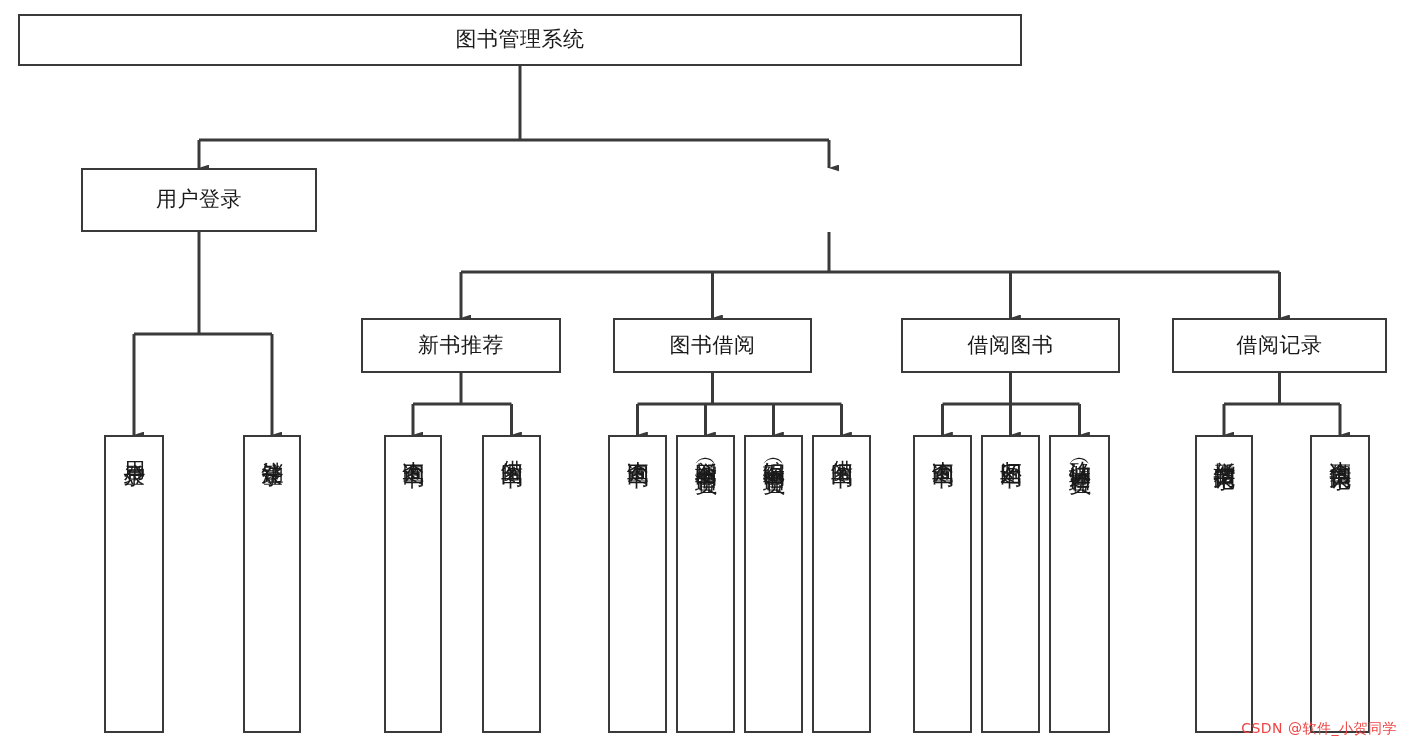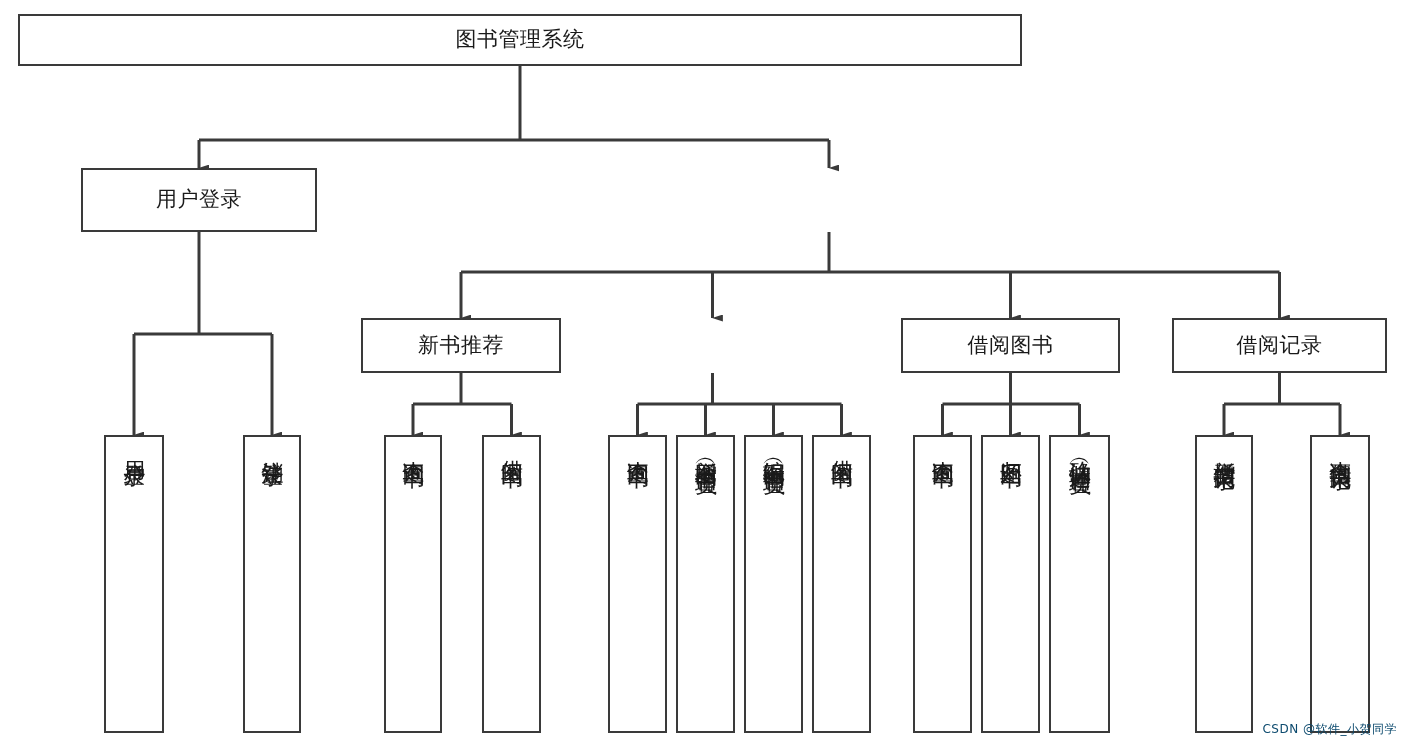--- a/index.html
+++ b/index.html
@@ -54,22 +54,22 @@
     text-orientation: upright;
     font-size: 22px;
     line-height: 1.22;
     letter-spacing: 2px;
     white-space: nowrap;
   }
   #watermark {
     position: absolute;
     right: 8px;
     bottom: 6px;
-    font-size: 12px;
-    color: #0c4a6e;
+    font-size: 14px;
+    color: #ef4444;
     white-space: nowrap;
     letter-spacing: 0.5px;
     pointer-events: none;
   }
 </style>
 </head>
 <body>
 
 <div id="diagram-root">
 
@@ -120,20 +120,23 @@
     <span class="node-label">图书管理系统</span>
   </div>
 
   <div class="node horizontal" style="left:81px;top:168px;width:236px;height:64px;">
     <span class="node-label">用户登录</span>
   </div>
 
   <div class="node horizontal" style="left:361px;top:318px;width:200px;height:55px;align-items:center;">
     <span class="node-label">新书推荐</span>
   </div>
+  <div class="node horizontal" style="left:613px;top:318px;width:199px;height:55px;">
+    <span class="node-label">图书借阅</span>
+  </div>
   <div class="node horizontal" style="left:901px;top:318px;width:219px;height:55px;">
     <span class="node-label">借阅图书</span>
   </div>
   <div class="node horizontal" style="left:1172px;top:318px;width:215px;height:55px;">
     <span class="node-label">借阅记录</span>
   </div>
 
   <div class="node vertical" style="left:104px;top:435px;width:60px;height:298px;">
     <span class="node-label">用户登录</span>
   </div>

